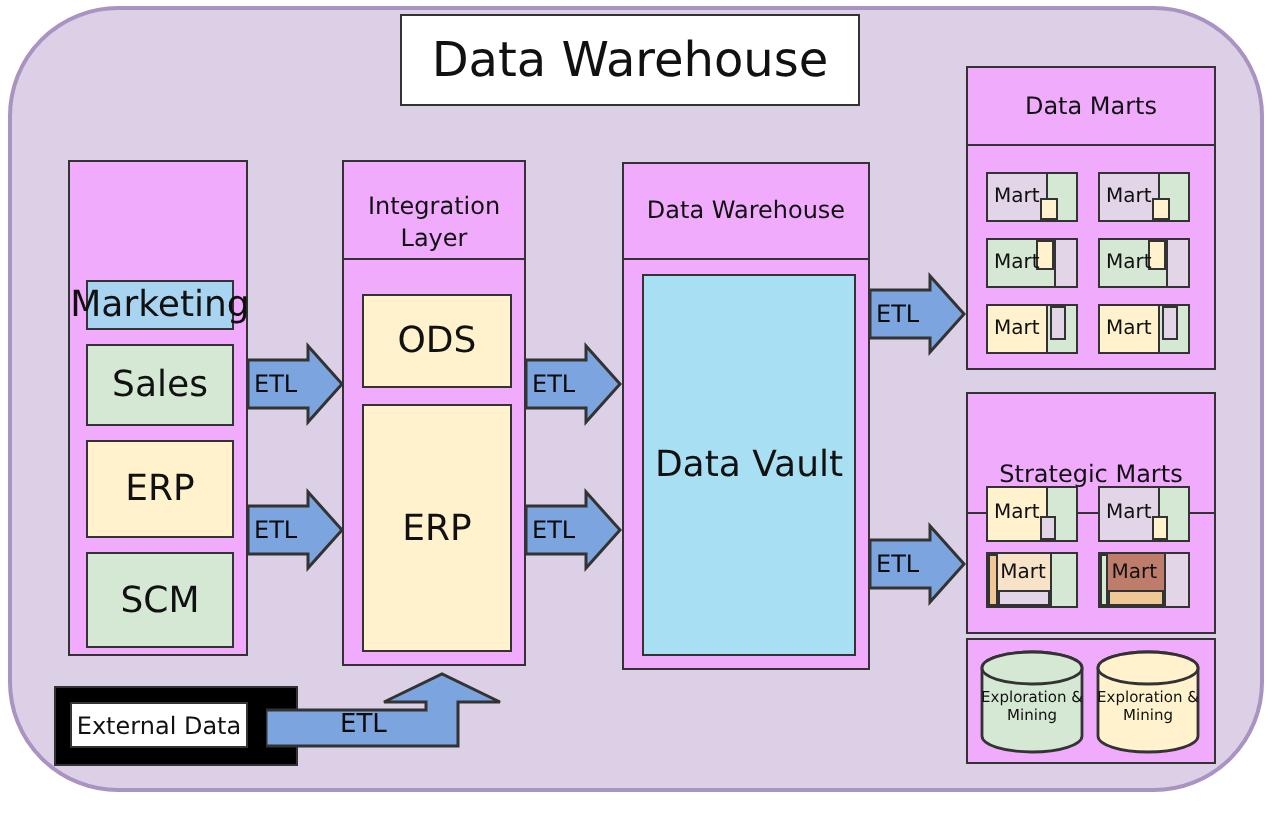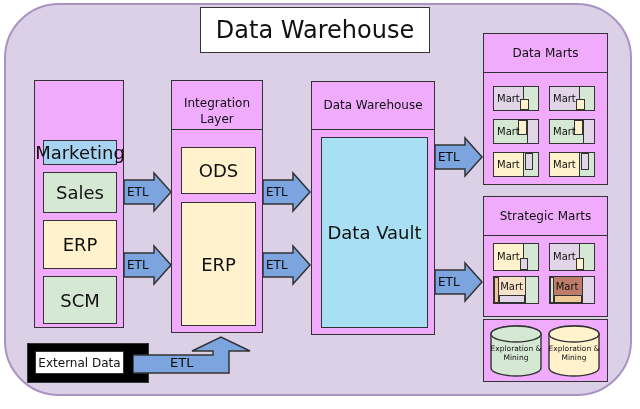--- a/index.html
+++ b/index.html
@@ -121,21 +121,21 @@
       <span class="mart-label">Mart</span>
       </div>
     <div class="mart v-y" style="left:65px;top:118px;width:46px;height:25px;">
       <span class="m-right"></span>
         <span class="m-accent"></span>
       <span class="mart-label">Mart</span>
       </div>
   </div>
 
   <div class="wbox" style="left:483px;top:196px;width:125px;height:121px;">
-    <div class="box-header" style="height:39px;padding-top:11px;">Strategic Marts</div>
+    <div class="box-header" style="height:39px;padding-top:11px;margin-top:21px;">Strategic Marts</div>
     <div class="mart v-sy" style="left:9px;top:46px;width:46px;height:28px;">
       <span class="m-right"></span>
         <span class="m-accent"></span>
       <span class="mart-label">Mart</span>
       </div>
     <div class="mart v-sp" style="left:65px;top:46px;width:46px;height:28px;">
       <span class="m-right"></span>
         <span class="m-accent"></span>
       <span class="mart-label">Mart</span>
       </div>

